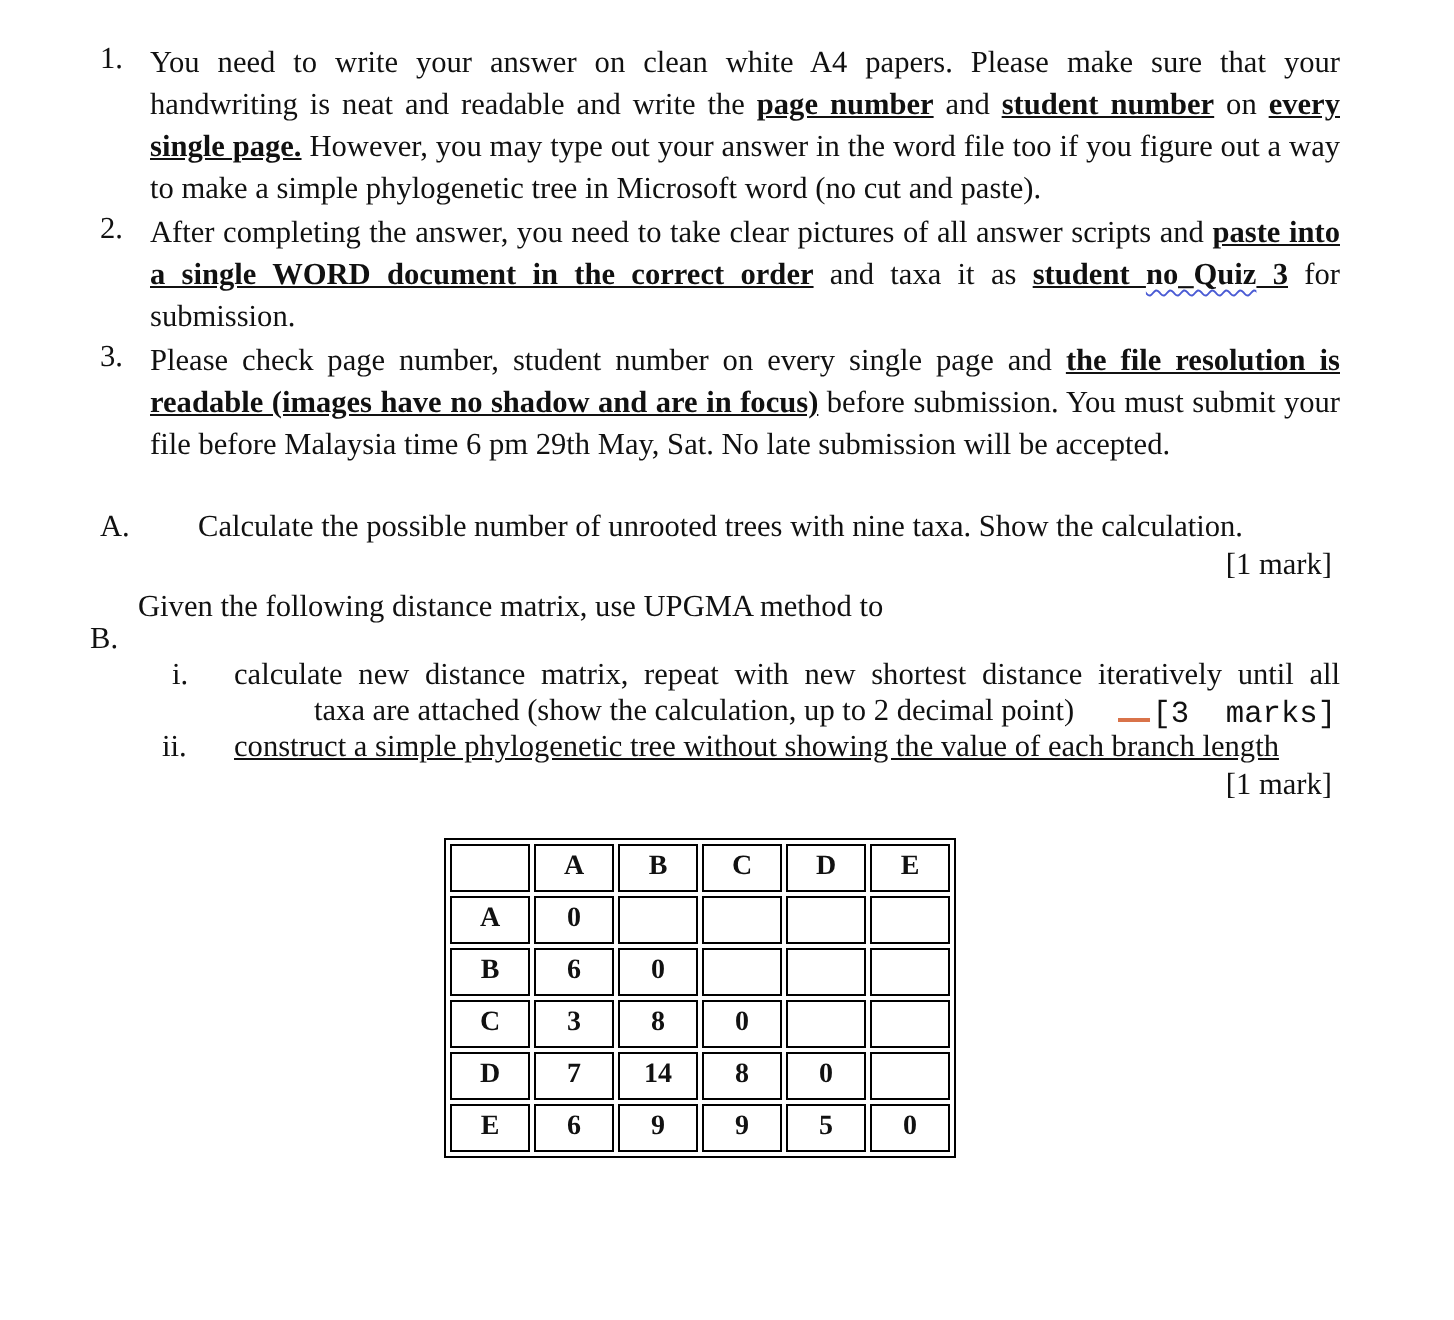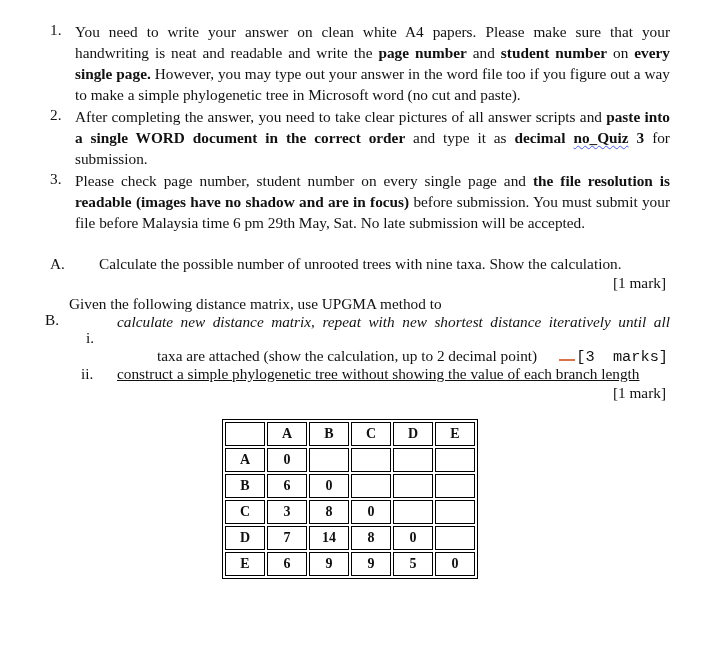--- a/index.html
+++ b/index.html
@@ -25,21 +25,21 @@
       position: absolute;
       left: 0;
       top: 0;
     }
     .para {
       margin-left: 25px;
       line-height: 21px;
       text-align: justify;
       text-align-last: left;
     }
-    b { font-weight: bold; }
+    b { font-weight: bold; text-decoration: underline; }
     .squiggle {
       text-decoration: underline wavy #4a5bd4;
       text-decoration-thickness: 1px;
       text-underline-offset: 2px;
     }
     .line {
       position: absolute;
       white-space: nowrap;
       line-height: 20px;
     }
@@ -77,40 +77,40 @@
 <div class="item" style="top:21px;">
   <span class="num">1.</span>
   <div class="para">
     <span>You need to write your answer on clean white A4 papers. Please make sure that your handwriting is neat and readable and write the </span><b>page number</b><span> and </span><b>student number</b><span> on </span><b>every single page.</b><span> However, you may type out your answer in the word file too if you figure out a way to make a simple phylogenetic tree in Microsoft word (no cut and paste).</span>
   </div>
 </div>
 
 <div class="item" style="top:106px;">
   <span class="num">2.</span>
   <div class="para">
-    <span>After completing the answer, you need to take clear pictures of all answer scripts and </span><b>paste into a single WORD document in the correct order</b><span> and type it as </span><b>decimal </b><b class="squiggle">no_Quiz</b><b> 3</b><span> for submission.</span>
+    <span>After completing the answer, you need to take clear pictures of all answer scripts and </span><b>paste into a single WORD document in the correct order</b><span> and taxa it as </span><b>student </b><b class="squiggle">no_Quiz</b><b> 3</b><span> for submission.</span>
   </div>
 </div>
 
 <div class="item" style="top:170px;">
   <span class="num">3.</span>
   <div class="para">
     <span>Please check page number, student number on every single page and </span><b>the file resolution is readable (images have no shadow and are in focus)</b><span> before submission. You must submit your file before Malaysia time 6 pm 29th May, Sat. No late submission will be accepted.</span>
   </div>
 </div>
 
 <div class="line" style="left:50px; top:254px;">A.</div>
 <div class="line" style="left:75px; top:254px;margin-left:24px;">Calculate the possible number of unrooted trees with nine taxa. Show the calculation.</div>
 <div class="line" style="right:61px; top:273px;">[1 mark]</div>
 
 <div class="line" style="left:45px; top:310px;">B.</div>
 <div class="line" style="left:69px; top:294px;">Given the following distance matrix, use UPGMA method to</div>
 
 <div class="line" style="left:86px; top:328px;">i.</div>
-<div class="line" style="left:117px; top:312px; width:553px; text-align:justify; text-align-last:justify;font-style:italic;">calculate new distance matrix, repeat with new shortest distance iteratively until all</div>
+<div class="line" style="left:117px; top:328px; width:553px; text-align:justify; text-align-last:justify;">calculate new distance matrix, repeat with new shortest distance iteratively until all</div>
 <div class="line" style="left:117px; top:346px;margin-left:40px;">taxa are attached (show the calculation, up to 2 decimal point)</div>
 <div class="line" style="right:59px; top:346px;">
   <span class="orange-underline"></span><span style="white-space:pre;font-family:Liberation Mono, monospace;">[3  marks]</span>
 </div>
 
 <div class="line" style="left:81px; top:364px;">ii.</div>
 <div class="line" style="left:117px; top:364px;text-decoration:underline;">construct a simple phylogenetic tree without showing the value of each branch length</div>
 <div class="line" style="right:61px; top:383px;">[1 mark]</div>
 
 <table class="matrix">

